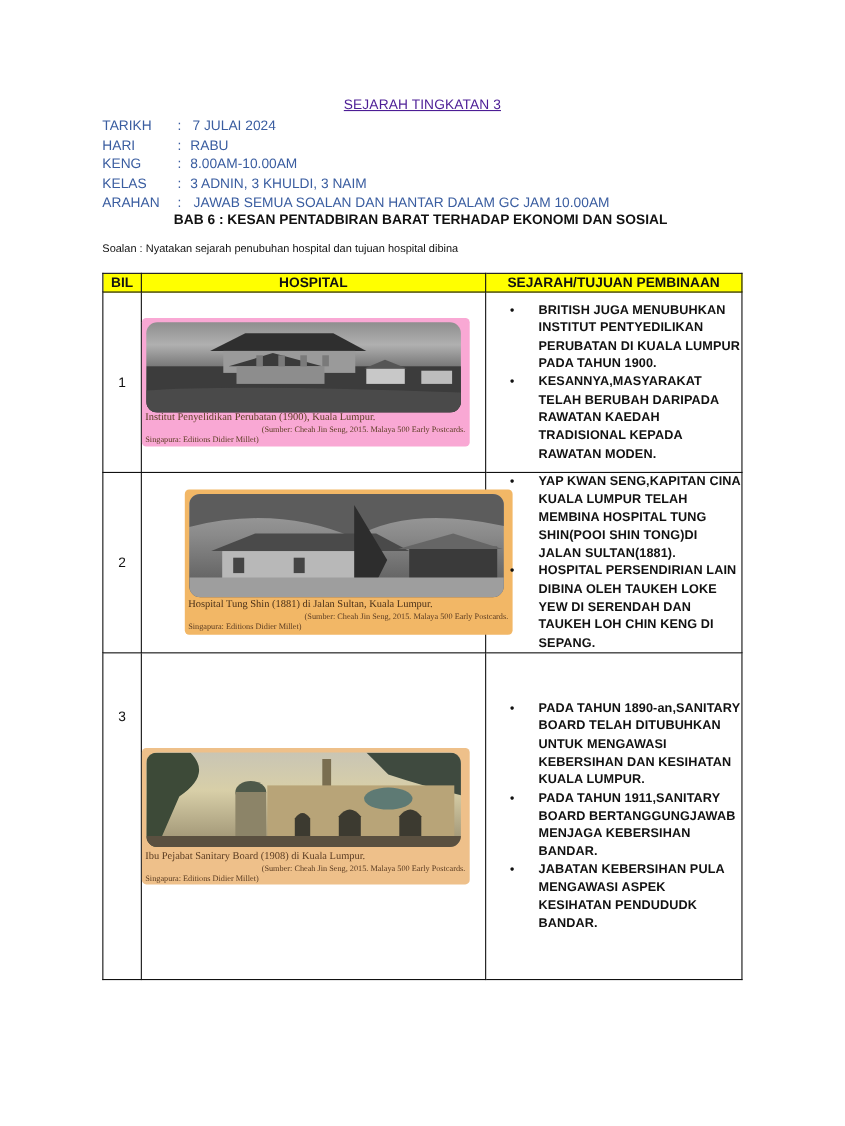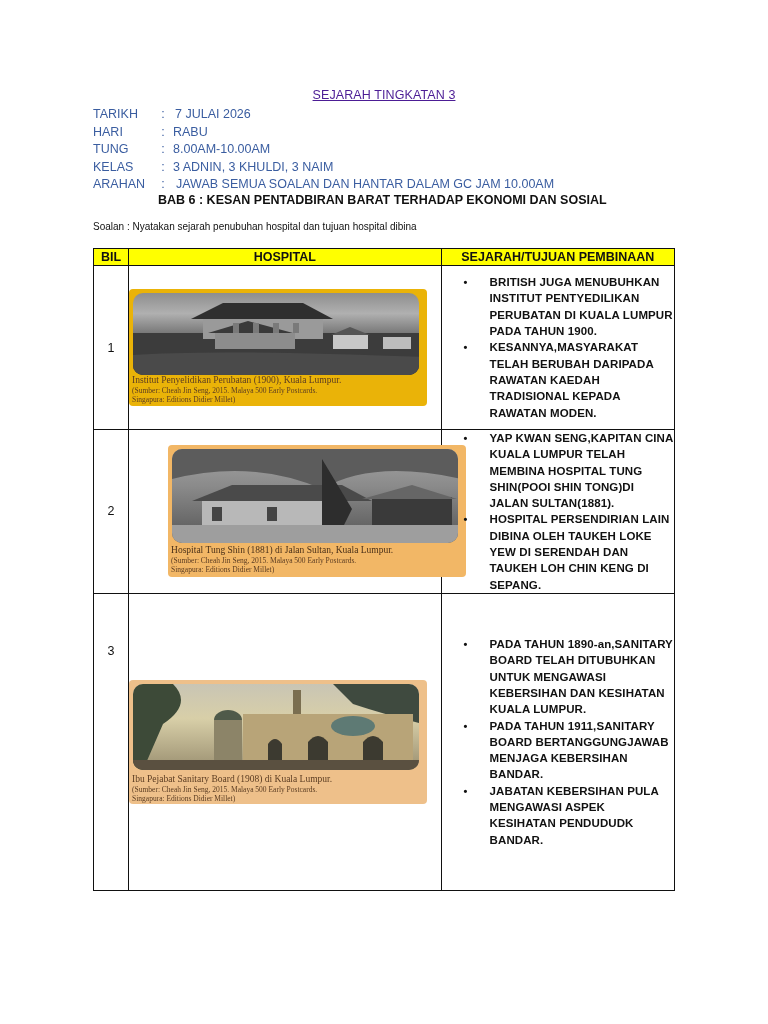--- a/index.html
+++ b/index.html
@@ -135,46 +135,46 @@
     }
     .photo .caption {
       position: absolute;
       left: 3px; right: 4px;
       font-family: "Liberation Serif", "DejaVu Serif", serif;
       color: #5b3c22;
       white-space: nowrap;
       overflow: hidden;
     }
     .photo .caption .c1 { font-size: 9.5px; line-height: 11px; }
-    .photo .caption .c2 { font-size: 7.5px; line-height: 9px; }
+    .photo .caption .c2 { font-size: 7.5px; line-height: 9px; text-align: right; }
     .photo .caption .c3 { font-size: 7.5px; line-height: 9px; }
     .row1 td { height: 163px; }
     .row2 td { height: 162px; }
     .row3 td { height: 246px; }
   </style>
 </head>
 <body>
 
 <div class="page">
 
   <div class="title">SEJARAH TINGKATAN 3</div>
 
   <div class="meta">
     <div class="meta-row">
       <span class="meta-key">TARIKH</span>
       <span class="meta-colon">:</span>
-      <span class="meta-val" style="margin-left:2px">7 JULAI 2026</span>
+      <span class="meta-val" style="margin-left:2px">7 JULAI 2024</span>
     </div>
     <div class="meta-row">
       <span class="meta-key">HARI</span>
       <span class="meta-colon">:</span>
       <span class="meta-val">RABU</span>
     </div>
     <div class="meta-row">
-      <span class="meta-key">TUNG</span>
+      <span class="meta-key">KENG</span>
       <span class="meta-colon">:</span>
       <span class="meta-val">8.00AM-10.00AM</span>
     </div>
     <div class="meta-row">
       <span class="meta-key">KELAS</span>
       <span class="meta-colon">:</span>
       <span class="meta-val">3 ADNIN, 3 KHULDI, 3 NAIM</span>
     </div>
     <div class="meta-row">
       <span class="meta-key">ARAHAN</span>
@@ -198,21 +198,21 @@
         <th>BIL</th>
         <th>HOSPITAL</th>
         <th>SEJARAH/TUJUAN PEMBINAAN</th>
       </tr>
     </thead>
     <tbody>
 
       <tr class="row1">
         <td class="bil">1</td>
         <td class="hosp">
-          <div class="photo" style="height:117px; background:#eab308;">
+          <div class="photo" style="height:117px; background:#f9a8d4;">
             <div class="scene" style="height:82px; background:linear-gradient(#8e8e8e 0%, #b0b0b0 25%, #6a6a6a 55%, #3e3e3e 100%);">
               <svg width="290" height="82" viewBox="0 0 290 82">
                 <rect x="0" y="40" width="290" height="42" fill="#3c3c3c"></rect>
                 <polygon points="58,26 90,10 170,10 200,26" fill="#2f2f2f"></polygon>
                 <rect x="70" y="26" width="120" height="20" fill="#9a9a9a"></rect>
                 <polygon points="75,40 115,28 160,40" fill="#3a3a3a"></polygon>
                 <rect x="82" y="40" width="80" height="16" fill="#8d8d8d"></rect>
                 <rect x="200" y="42" width="35" height="14" fill="#c8c8c8"></rect>
                 <polygon points="198,42 217,34 237,42" fill="#555"></polygon>
                 <rect x="250" y="44" width="28" height="12" fill="#bdbdbd"></rect>

